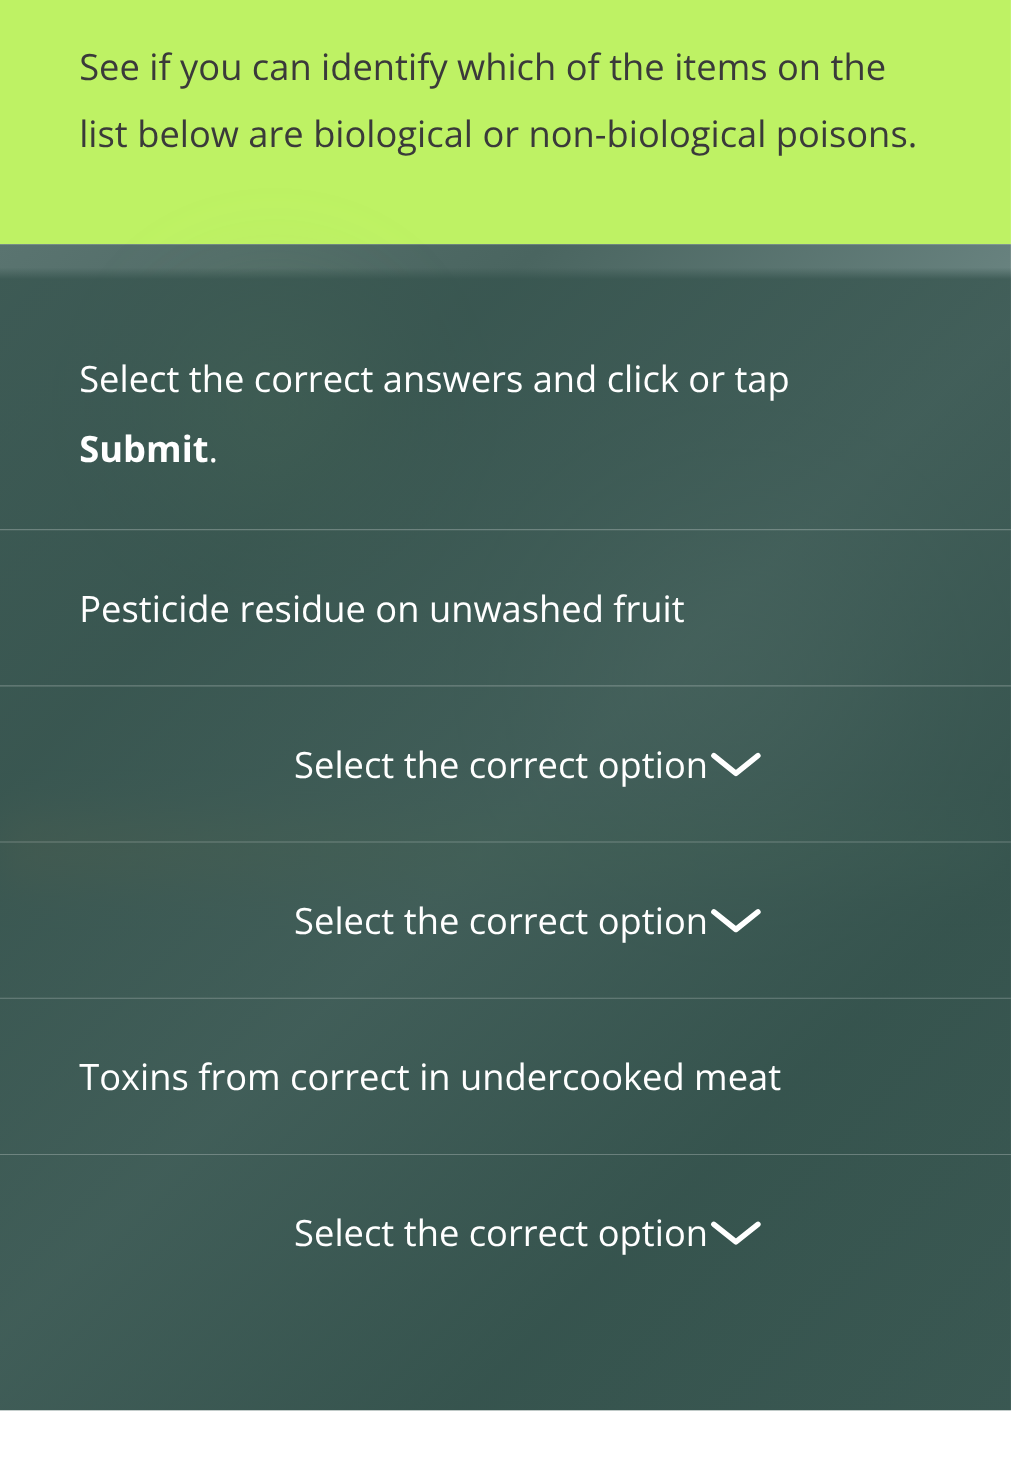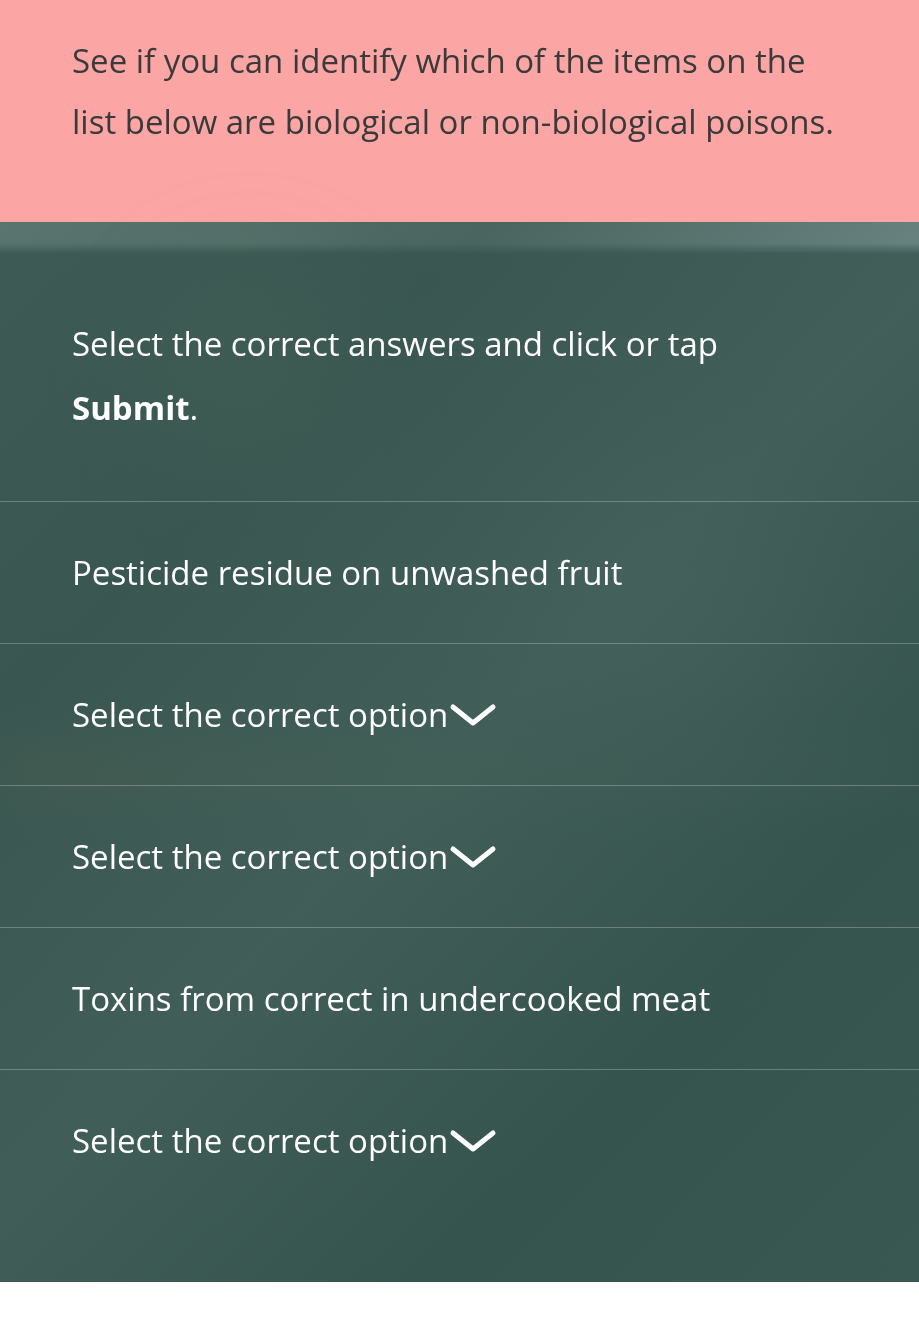--- a/index.html
+++ b/index.html
@@ -9,21 +9,21 @@
     }
     body {
       font-family: 'Segoe UI', 'Open Sans', -apple-system, BlinkMacSystemFont, sans-serif;
       width: 919px;
       height: 1330px;
       overflow: hidden;
       background: #ffffff;
     }
     .intro-section {
       padding: 30px 72px 70px 72px;
-      background: #fca5a5;
+      background: #bef264;
     }
     .intro-text {
       font-size: 33px;
       line-height: 1.85;
       color: #3a3a3a;
       font-weight: 400;
     }
     .quiz-container {
       position: relative;
       width: 100%;
@@ -40,21 +40,21 @@
         rgba(60, 95, 88, 0.0) 0%, 
         rgba(60, 95, 88, 0.0) 2%, 
         rgba(52, 82, 76, 0.75) 3%, 
         rgba(52, 82, 76, 0.78) 100%);
     }
     .quiz-content {
       position: relative;
       z-index: 2;
     }
     .instructions-row {
-      padding: 90px 72px 60px 72px;
+      padding: 90px 72px 40px 72px;
       border-bottom: 1px solid rgba(255, 255, 255, 0.25);
     }
     .instructions-text {
       font-size: 33px;
       line-height: 1.95;
       color: #ffffff;
       font-weight: 400;
     }
     .instructions-text .bold {
       font-weight: 700;
@@ -64,21 +64,21 @@
       border-bottom: 1px solid rgba(255, 255, 255, 0.25);
     }
     .question-text {
       font-size: 33px;
       color: #ffffff;
       font-weight: 400;
     }
     .dropdown-row {
       display: flex;
       align-items: center;
-      justify-content: flex-start;
+      justify-content: center;
       padding: 48px 30px 48px 72px;
       border-bottom: 1px solid rgba(255, 255, 255, 0.25);
       cursor: pointer;
     }
     .dropdown-text {
       font-size: 33px;
       color: #ffffff;
       font-weight: 400;
     }
     .chevron-icon {

